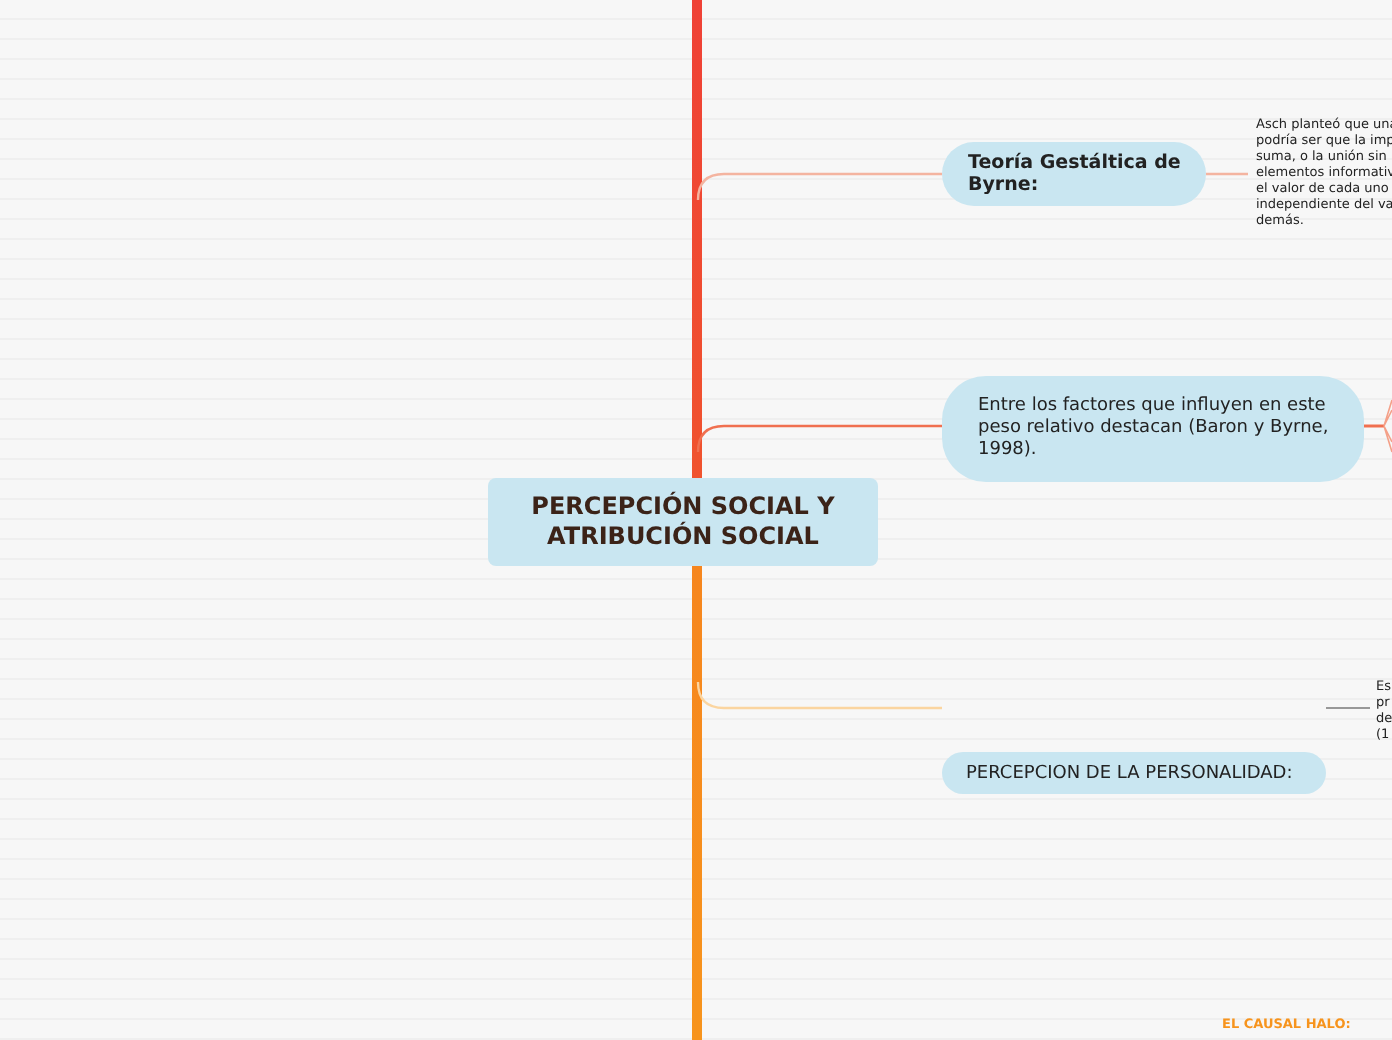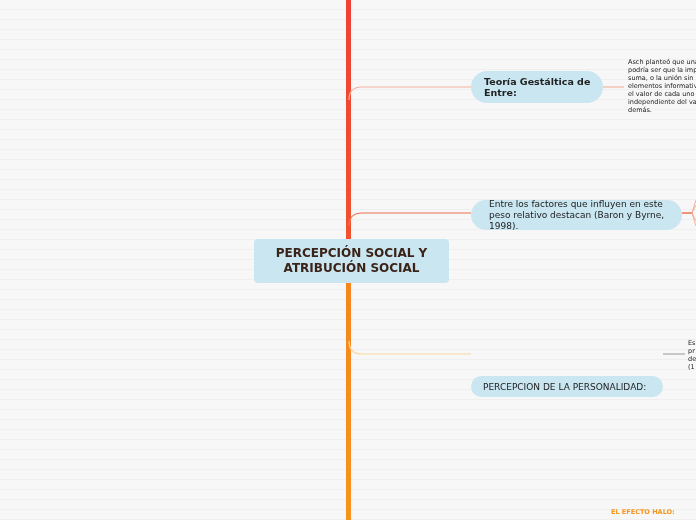--- a/index.html
+++ b/index.html
@@ -8,33 +8,33 @@
     font-family: "DejaVu Sans", sans-serif;
     background-color:#f6f6f6;
     background-image: repeating-linear-gradient(to bottom, #f7f7f7 0px, #f7f7f7 9px, #efefef 9px, #efefef 10px);
   }
   .canvas { position:absolute; left:0; top:0; width:696px; height:520px; }
   .trunk-top { position:absolute; left:346px; top:0; width:5px; height:240px;
     background: linear-gradient(to bottom, #ef4136 0%, #f0532e 100%); }
   .trunk-bot { position:absolute; left:346px; top:282px; width:5px; height:238px;
     background: linear-gradient(to bottom, #f6861e 0%, #f7941d 100%); }
   .central {
-    position:absolute; left:254px; top:239px; width:195px; height:44px;
+    position:absolute; left:244px; top:239px; width:195px; height:44px;
     background:#c9e6f1; border-radius:4px;
     display:flex; align-items:center; justify-content:center; text-align:center;
     font-weight:bold; font-size:12px; line-height:15px; color:#3b2318;
   }
   svg.links { position:absolute; left:0; top:0; }
   .node {
     position:absolute; background:#c9e6f1; color:#222;
     display:flex; align-items:center; box-sizing:border-box;
   }
   .n1 { left:471px; top:71px; width:132px; height:32px; border-radius:16px;
     padding-left:13px; font-weight:bold; font-size:9.5px; line-height:11px; }
-  .n2 { left:471px; top:200px; width:211px; height:30px; border-radius:22px;
+  .n2 { left:471px; top:188px; width:211px; height:53px; border-radius:22px;
     padding-left:18px; padding-right:10px; font-size:9px; line-height:11px; }
   .n3 { left:471px; top:344px; width:192px; height:21px; border-radius:11px;
     padding-left:12px; font-size:9px;margin-top:32px; }
   .note {
     position:absolute; font-size:6.5px; line-height:8px; color:#222; white-space:pre;
   }
   .note1 { left:628px; top:58px; }
   .note3 { left:688px; top:339px; }
   .note4 { left:611px; top:492px; }
   .note4 .title { color:#f7941d; font-weight:bold; }
@@ -61,21 +61,21 @@
   </svg>
 
   <div class="central">
     <div>
       <div>PERCEPCIÓN SOCIAL Y</div>
       <div>ATRIBUCIÓN SOCIAL</div>
     </div>
   </div>
 
   <div class="node n1">
-    <span>Teoría Gestáltica de Entre:</span>
+    <span>Teoría Gestáltica de Byrne:</span>
   </div>
   <div class="note note1">Asch planteó que una
 podría ser que la imp
 suma, o la unión sin
 elementos informativ
 el valor de cada uno
 independiente del va
 demás.</div>
 
   <div class="node n2">
@@ -84,17 +84,17 @@
 
   <div class="node n3">
     <span>PERCEPCION DE LA PERSONALIDAD:</span>
   </div>
   <div class="note note3">Es
 pr
 de
 (1</div>
 
   <div class="note note4">
-    <div class="title">EL EFECTO HALO:</div>
+    <div class="title">EL CAUSAL HALO:</div>
     
   </div>
 
 </div>
 
 </body></html>

